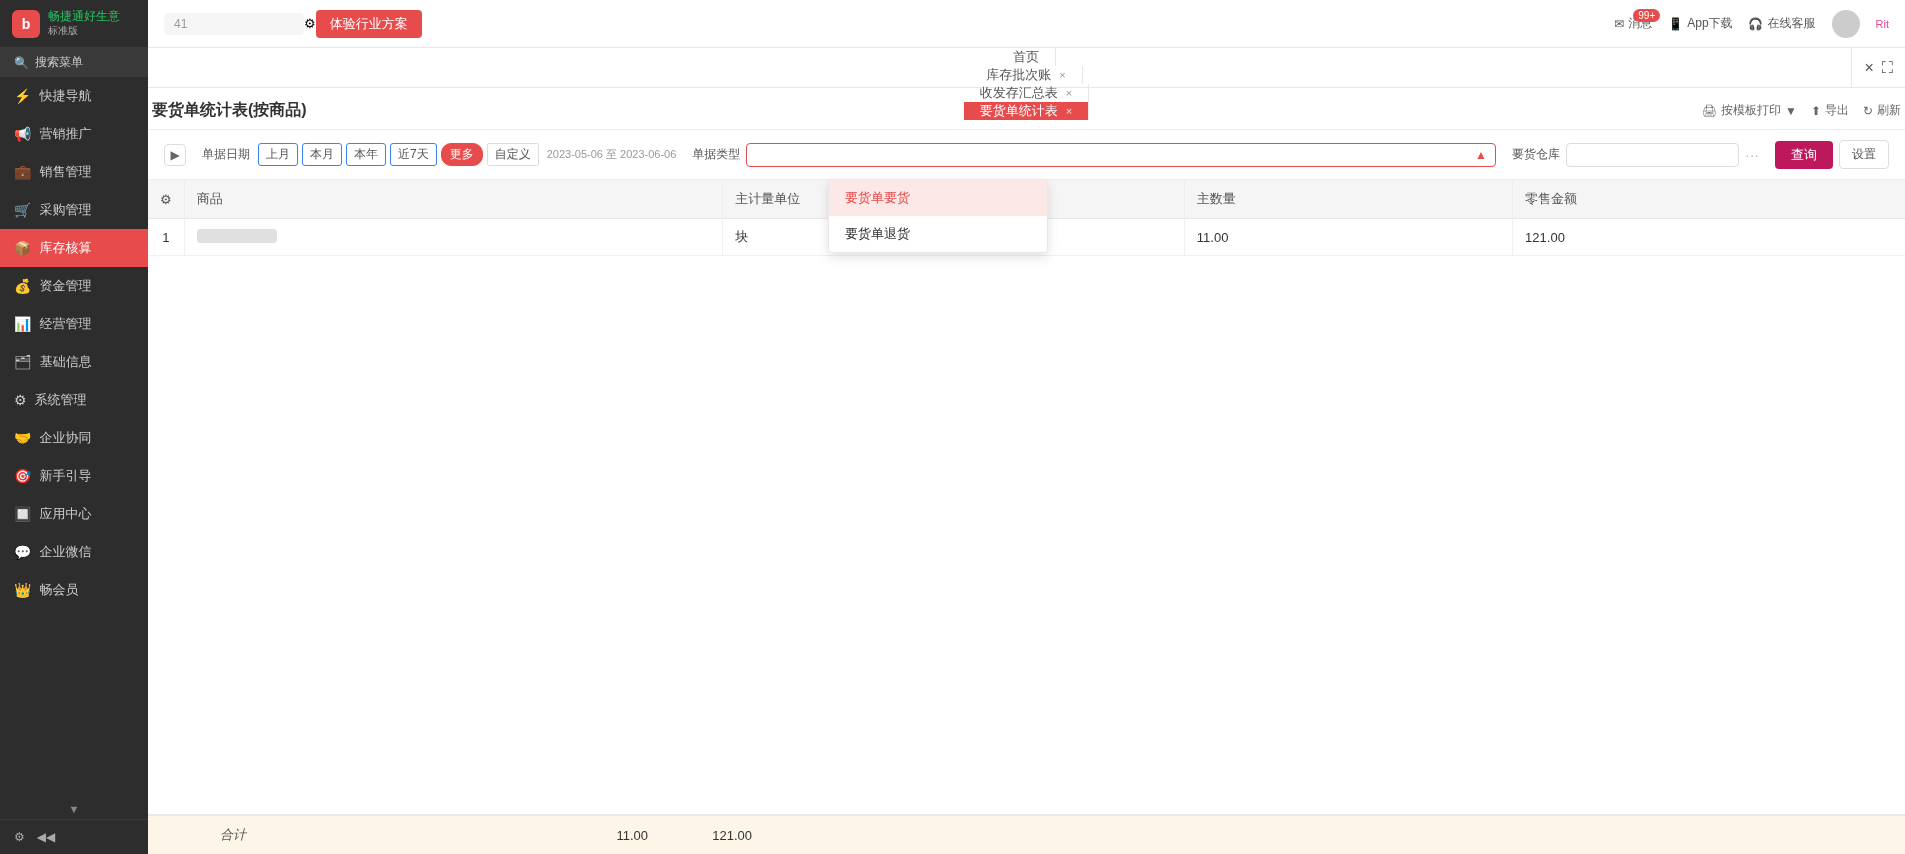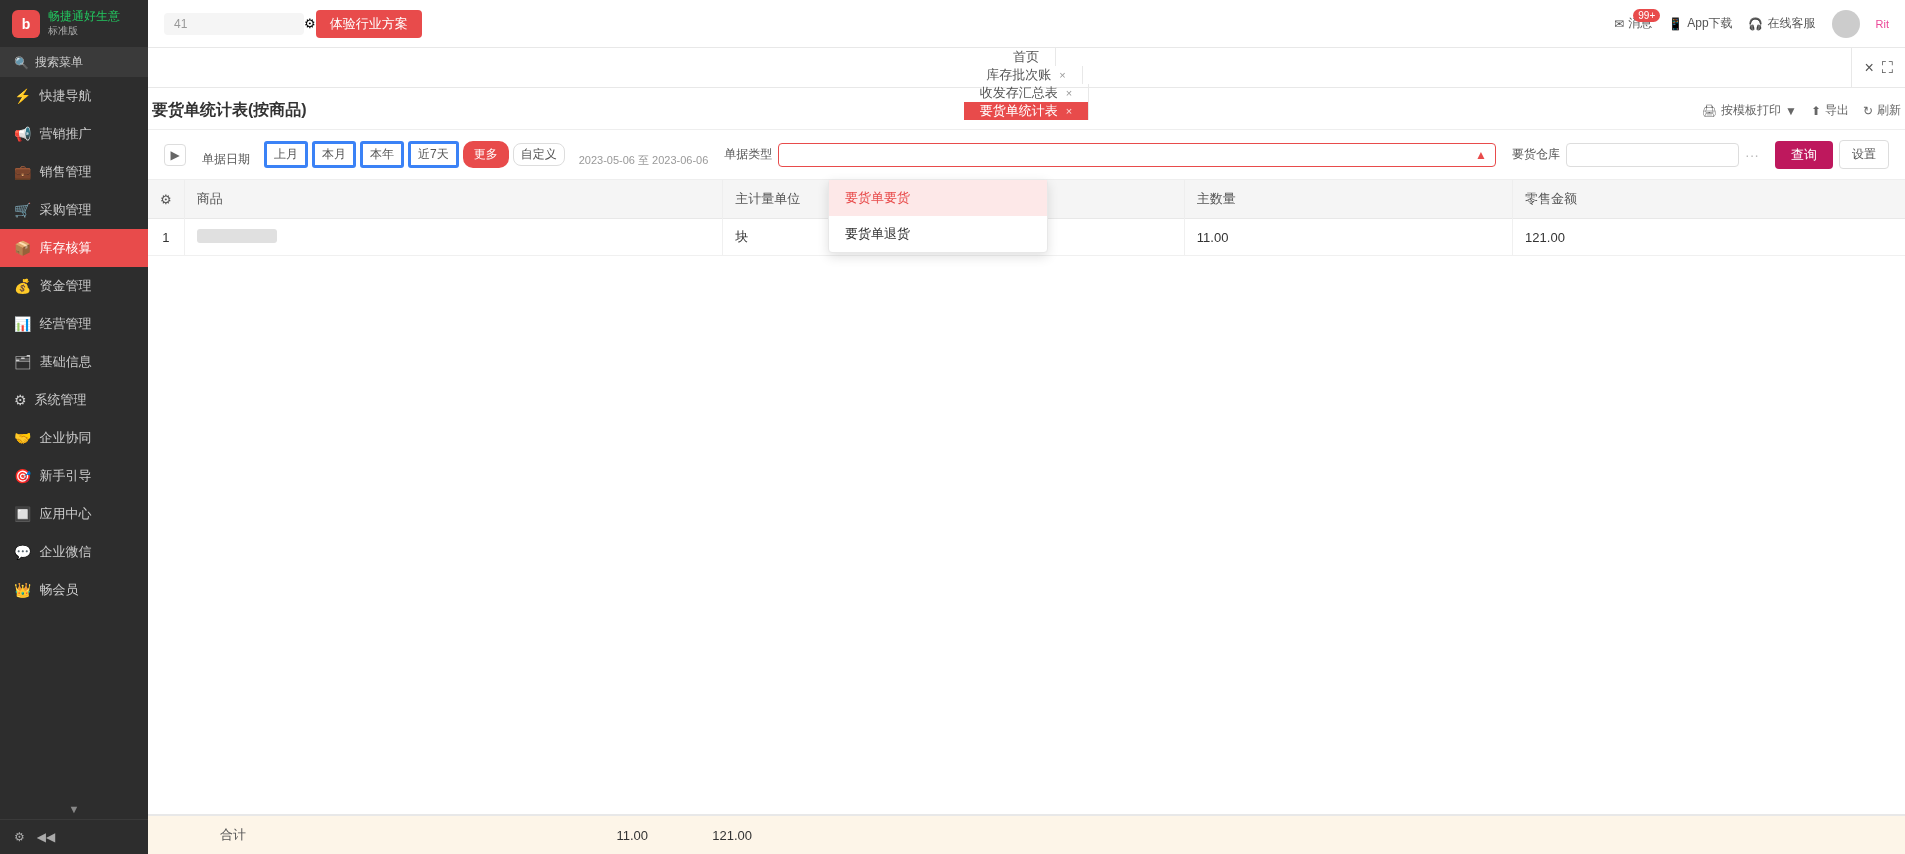--- a/index.html
+++ b/index.html
@@ -279,51 +279,51 @@
       display: flex;
       align-items: center;
       justify-content: center;
       cursor: pointer;
       color: #666;
       font-size: 12px;
       flex-shrink: 0;
     }
     .filter-group {
       display: flex;
-      align-items: flex-end;
-      gap: 14px;
+      align-items: center;
+      gap: 8px;
       font-size: 12px;
       color: #555;
     }
     .filter-label { color: #555; white-space: nowrap; }
     .date-btns {
       display: flex;
       align-items: center;
       gap: 4px;
     }
     .date-btn {
       padding: 2px 7px;
-      border: 3px solid #3b82f6;
+      border: 1px solid #3b82f6;
       border-radius: 3px;
       cursor: pointer;
       font-size: 12px;
       color: #555;
       background: #fff;
     }
     .date-btn.more {
       background: #e84b4b;
       color: #fff;
       border-color: #e84b4b;
       border-radius: 10px;
       padding: 2px 8px;
     }
     .date-custom {
       padding: 2px 7px;
       border: 1px solid #ddd;
-      border-radius: 8px;
+      border-radius: 2px;
       cursor: pointer;
       font-size: 12px;
       color: #555;
       background: #fff;
     }
     .date-range-text {
       font-size: 11px;
       color: #999;
       white-space: nowrap;
     }
@@ -708,20 +708,20 @@
     <td>块</td>
     <td class="link-text">11.00</td>
     <td class="link-text">121.00</td>
   </tr>
           </tbody>
       </table>
     </div>
 
     <div class="table-footer">
       <span style="width:36px;"></span>
-      <span class="footer-label" style="min-width:200px;">合计</span>
+      <span class="footer-label" style="min-width:200px;font-style:italic;">合计</span>
       <span style="min-width:100px;"></span>
       <span class="footer-cell">11.00</span>
       <span class="footer-cell">121.00</span>
     </div>
 
   </div>
 </div>
 
 </body></html>

